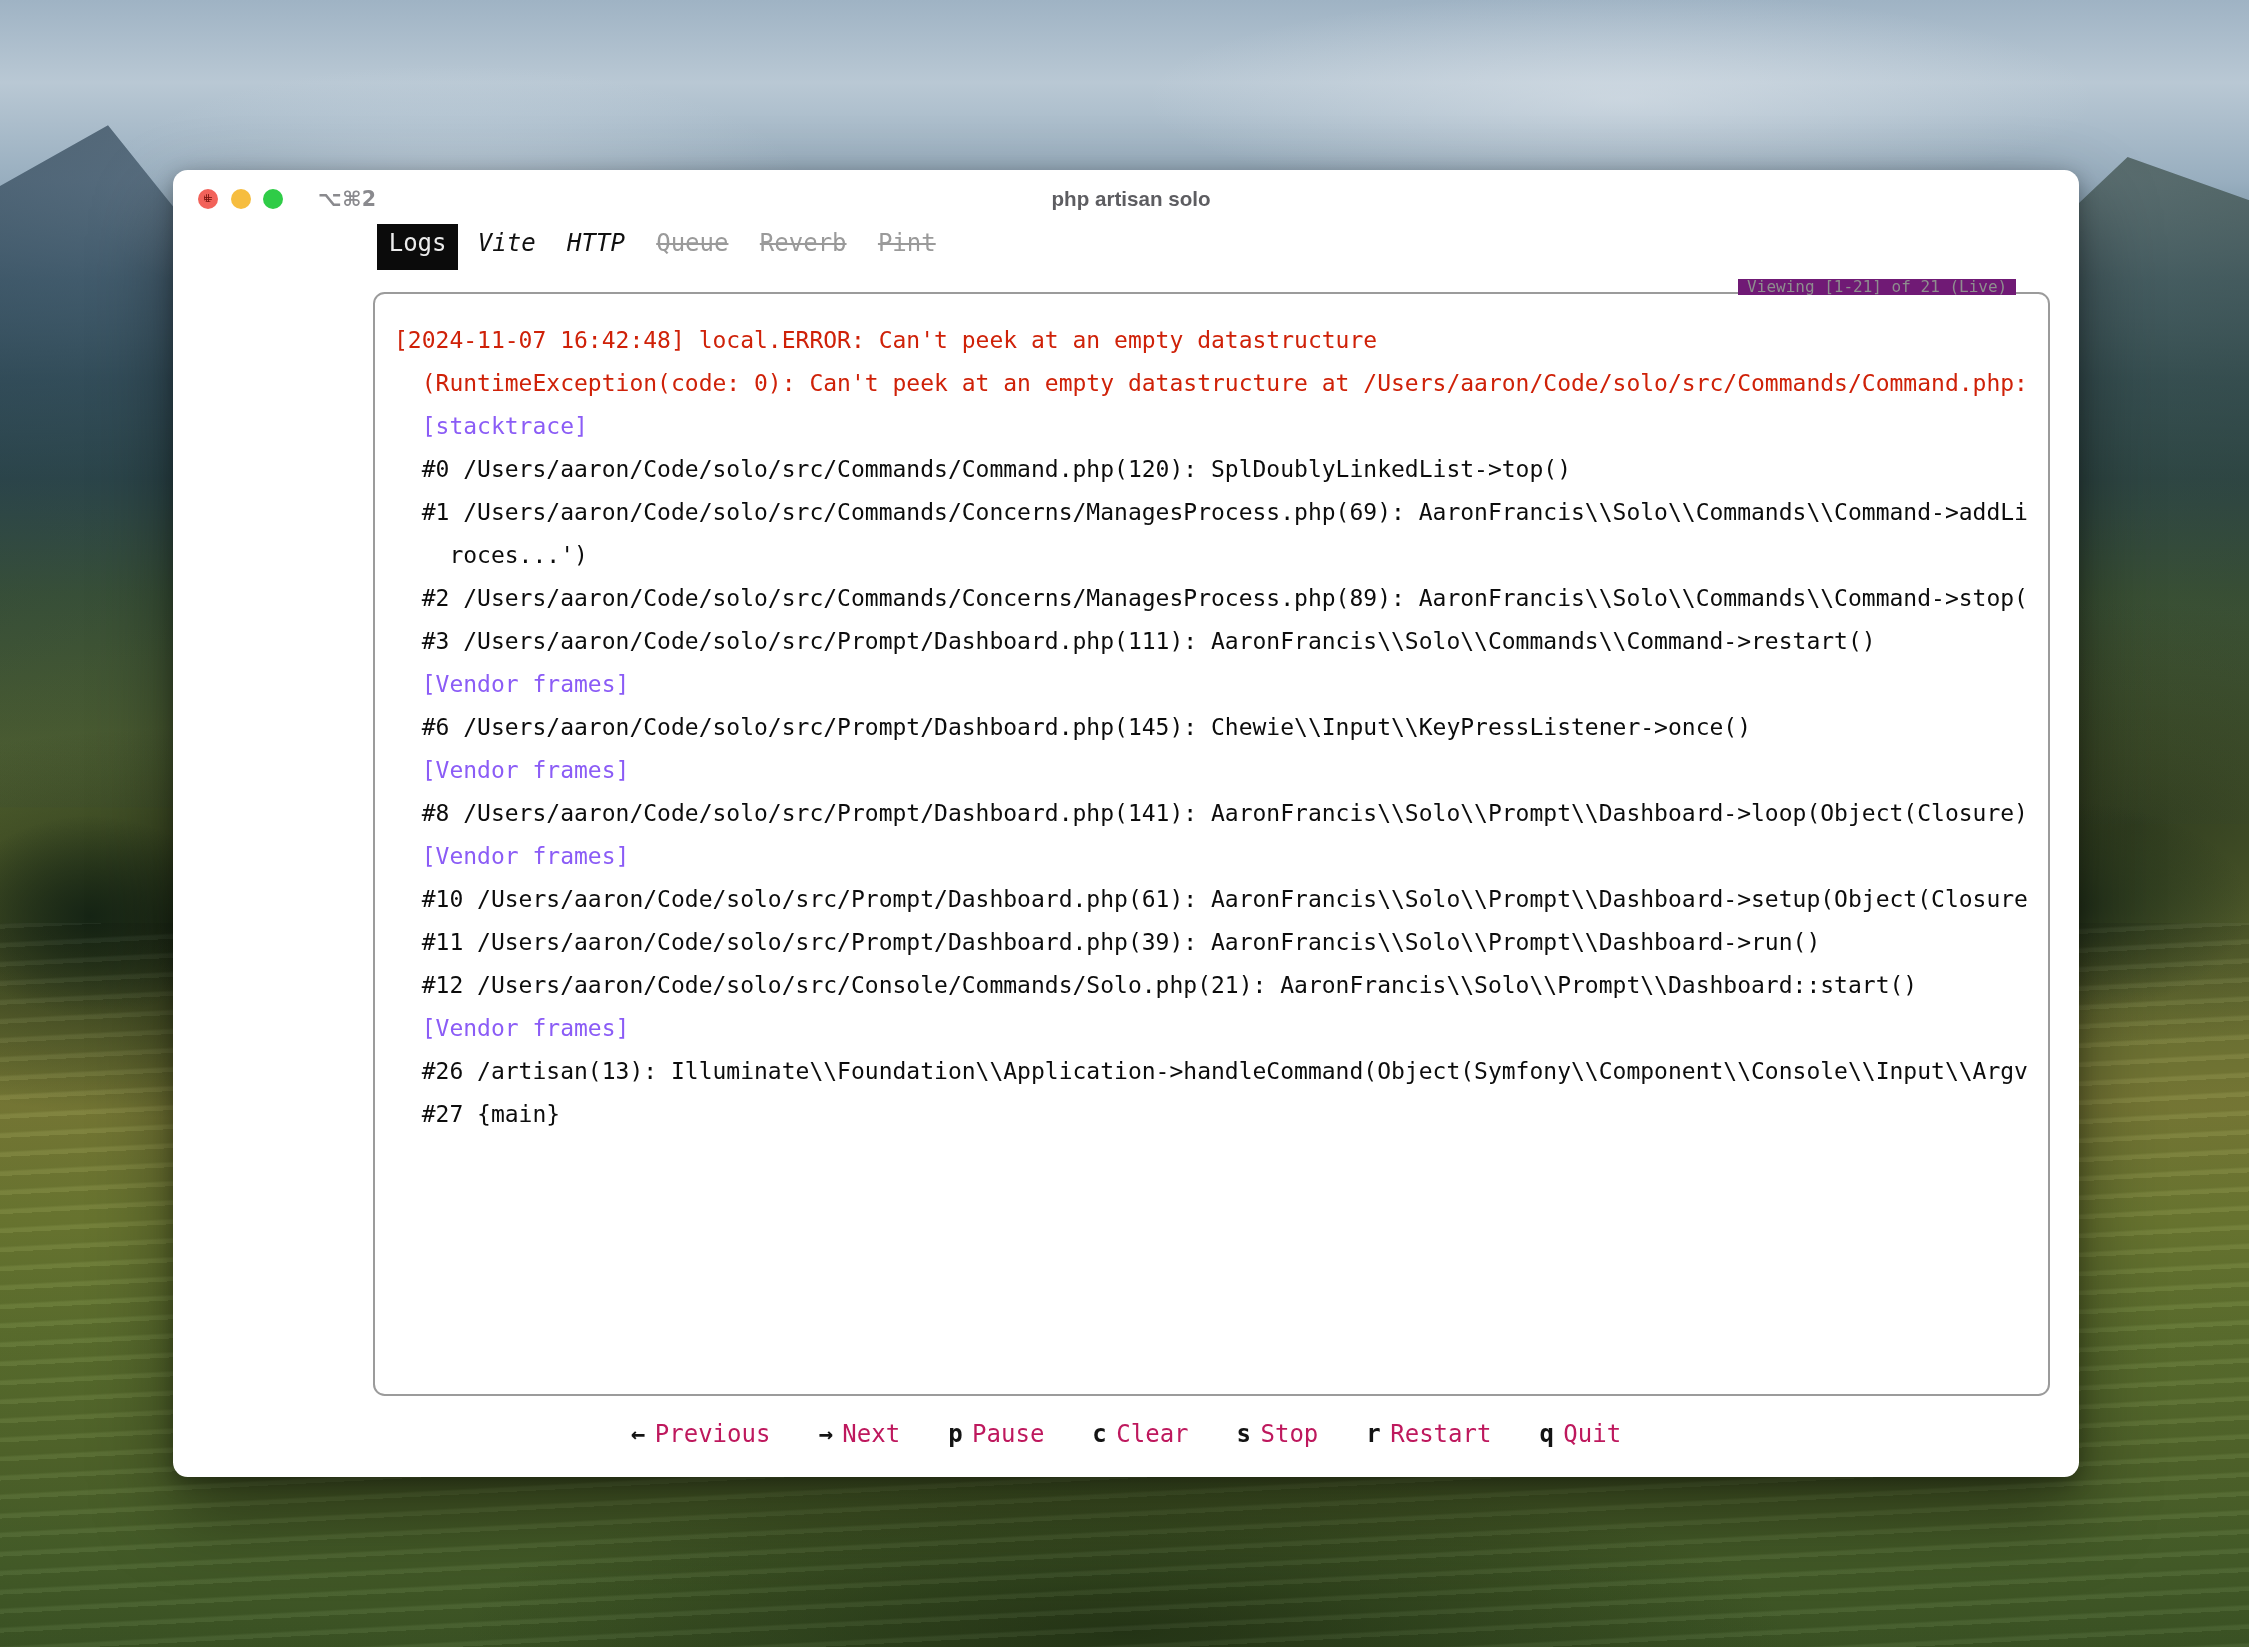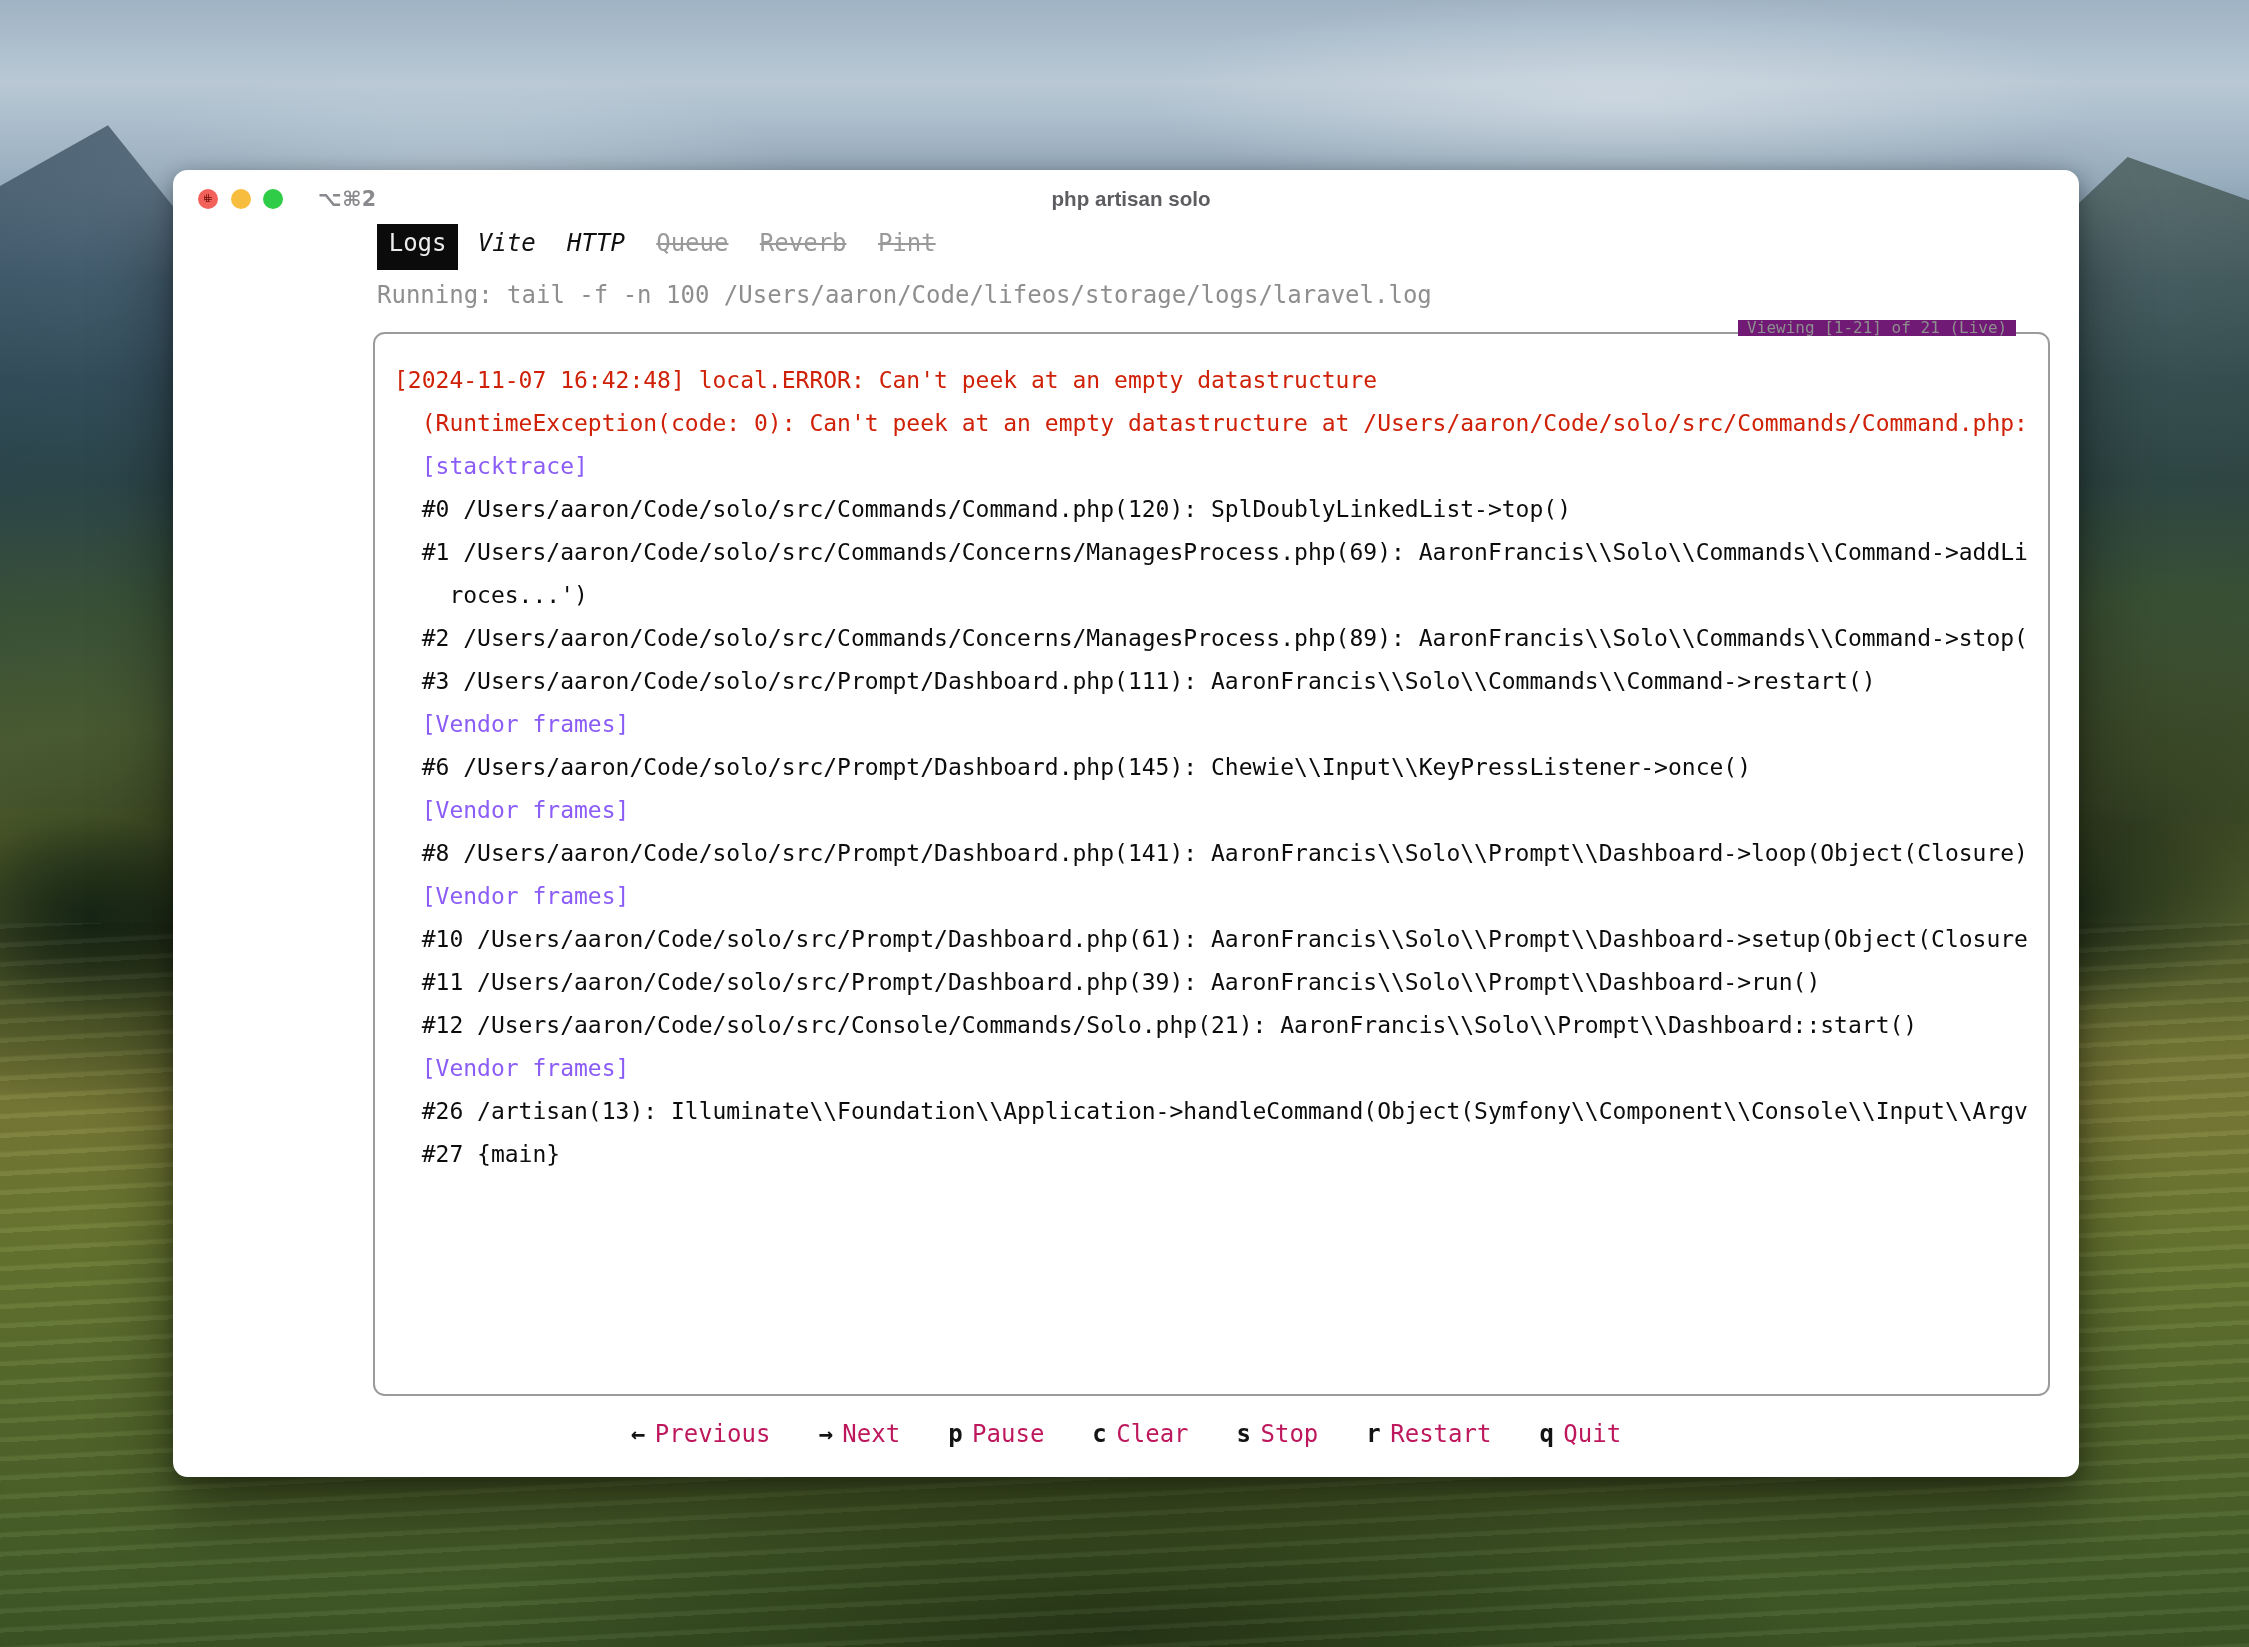--- a/index.html
+++ b/index.html
@@ -269,21 +269,20 @@
 
   <div id="tabstrip">
       <div class="tab active"><span>Logs</span></div>
       <div class="tab enabled"><span>Vite</span></div>
       <div class="tab enabled"><span>HTTP</span></div>
       <div class="tab disabled"><span>Queue</span></div>
       <div class="tab disabled"><span>Reverb</span></div>
       <div class="tab disabled"><span>Pint</span></div>
     </div>
 
-  <div id="running-line">Running: tail -f -n 100 /Users/aaron/Code/lifeos/storage/logs/laravel.log</div>
 
   <div id="log-viewport">
     <span id="viewing-badge">Viewing [1-21] of 21 (Live)</span>
     <div id="log-lines"><div class="log-line error">[2024-11-07 16:42:48] local.ERROR: Can't peek at an empty datastructure</div><div class="log-line error">  (RuntimeException(code: 0): Can't peek at an empty datastructure at /Users/aaron/Code/solo/src/Commands/Command.php:120)</div><div class="log-line muted">  [stacktrace]</div><div class="log-line normal">  #0 /Users/aaron/Code/solo/src/Commands/Command.php(120): SplDoublyLinkedList-&gt;top()</div><div class="log-line normal">  #1 /Users/aaron/Code/solo/src/Commands/Concerns/ManagesProcess.php(69): AaronFrancis\\Solo\\Commands\\Command-&gt;addLine('Stopping p</div><div class="log-line normal">    roces...')</div><div class="log-line normal">  #2 /Users/aaron/Code/solo/src/Commands/Concerns/ManagesProcess.php(89): AaronFrancis\\Solo\\Commands\\Command-&gt;stop()</div><div class="log-line normal">  #3 /Users/aaron/Code/solo/src/Prompt/Dashboard.php(111): AaronFrancis\\Solo\\Commands\\Command-&gt;restart()</div><div class="log-line muted">  [Vendor frames]</div><div class="log-line normal">  #6 /Users/aaron/Code/solo/src/Prompt/Dashboard.php(145): Chewie\\Input\\KeyPressListener-&gt;once()</div><div class="log-line muted">  [Vendor frames]</div><div class="log-line normal">  #8 /Users/aaron/Code/solo/src/Prompt/Dashboard.php(141): AaronFrancis\\Solo\\Prompt\\Dashboard-&gt;loop(Object(Closure), 25000)</div><div class="log-line muted">  [Vendor frames]</div><div class="log-line normal">  #10 /Users/aaron/Code/solo/src/Prompt/Dashboard.php(61): AaronFrancis\\Solo\\Prompt\\Dashboard-&gt;setup(Object(Closure))</div><div class="log-line normal">  #11 /Users/aaron/Code/solo/src/Prompt/Dashboard.php(39): AaronFrancis\\Solo\\Prompt\\Dashboard-&gt;run()</div><div class="log-line normal">  #12 /Users/aaron/Code/solo/src/Console/Commands/Solo.php(21): AaronFrancis\\Solo\\Prompt\\Dashboard::start()</div><div class="log-line muted">  [Vendor frames]</div><div class="log-line normal">  #26 /artisan(13): Illuminate\\Foundation\\Application-&gt;handleCommand(Object(Symfony\\Component\\Console\\Input\\ArgvInput))</div><div class="log-line normal">  #27 {main}</div></div>
   </div>
 
   <div id="keybindings">
       <div class="keybind"><span class="key">←</span><span class="label">Previous</span></div>
       <div class="keybind"><span class="key">→</span><span class="label">Next</span></div>
       <div class="keybind"><span class="key">p</span><span class="label">Pause</span></div>

